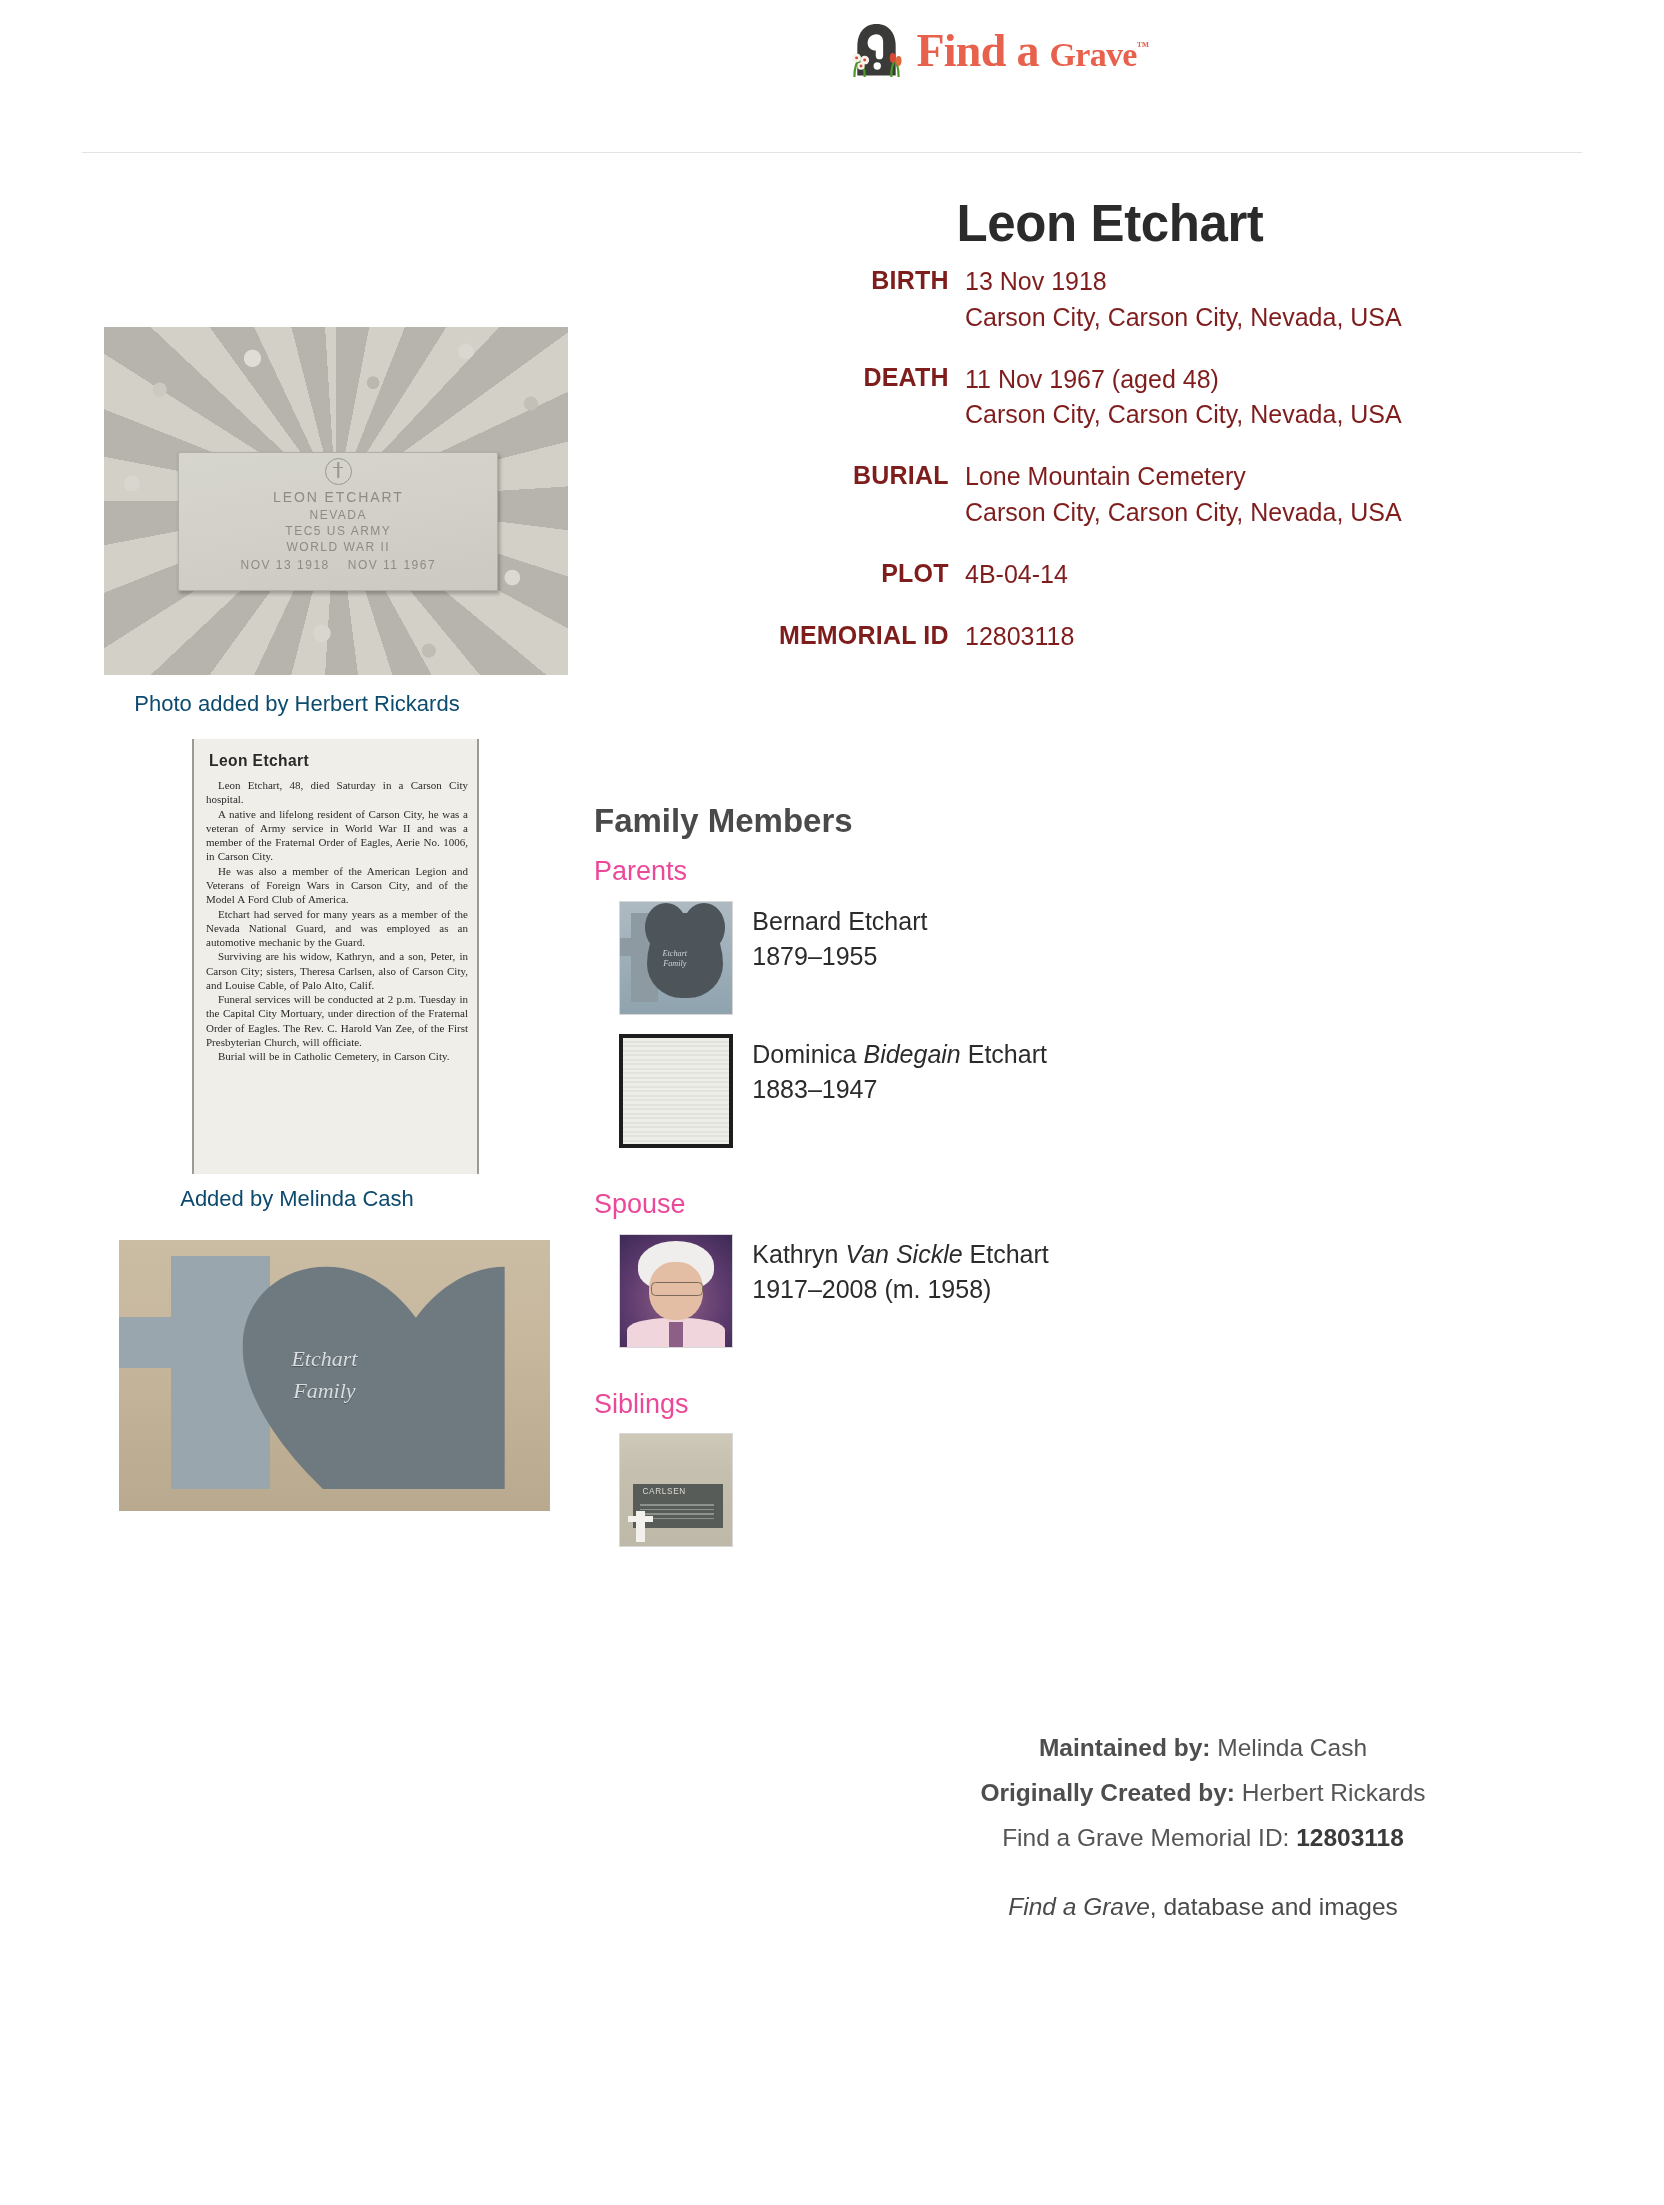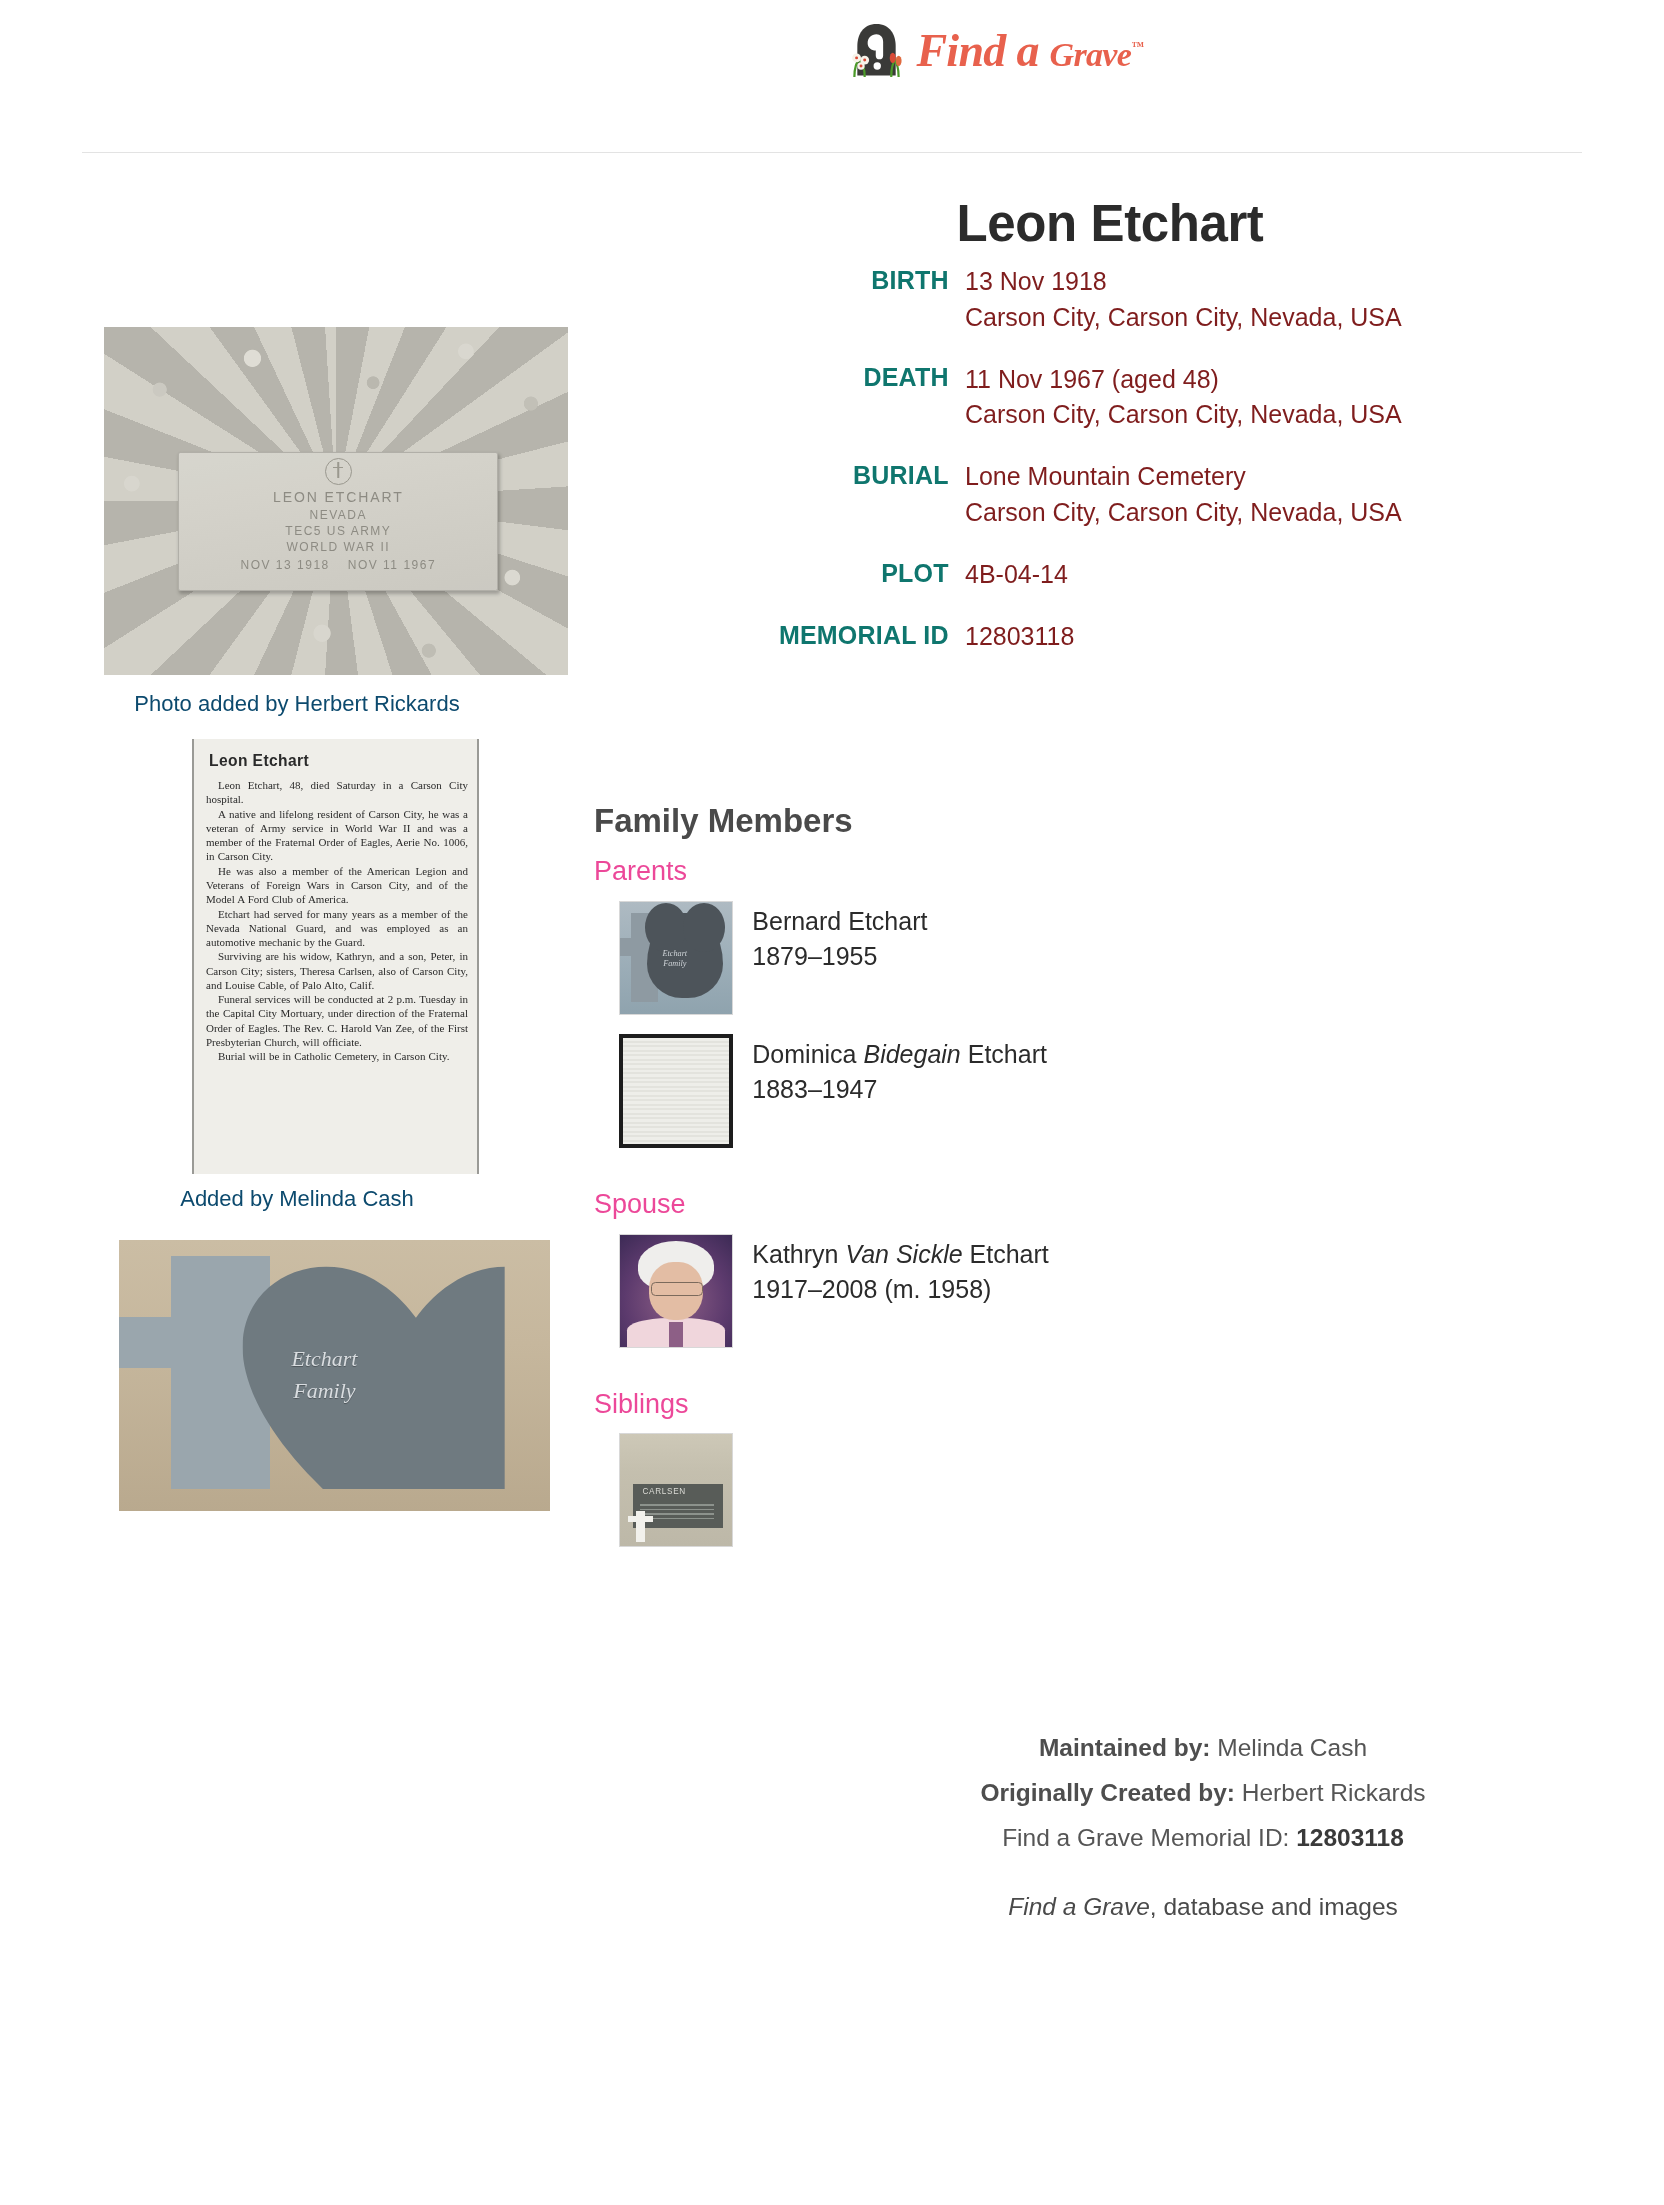--- a/index.html
+++ b/index.html
@@ -8,21 +8,21 @@
     width:1665px;height:2205px;
     background:#ffffff;
     font-family:"Liberation Sans", sans-serif;
     color:#2b2b2b;
     position:relative;
     overflow:hidden;
   }
 
   
   .header{
-    position:absolute;left:0;top:0;width:1665px;height:152px;font-style:italic;
+    position:absolute;left:0;top:0;width:1665px;height:152px;
   }
   .logo-wrap{
     position:absolute;left:847px;top:21px;
     display:flex;align-items:center;gap:10.4px;
   }
   .logo-mark{position:relative;width:59px;height:59px;}
   .logo-text{
     font-family:"Liberation Serif", serif;
     font-size:46px;font-weight:bold;
     color:#e8614d;
@@ -153,21 +153,21 @@
     position:absolute;left:594px;top:160px;width:1032px;
     text-align:center;
     font-size:51px;font-weight:bold;color:#2b2b2b;
     letter-spacing:-0.4px;
   }
 
   .facts{position:absolute;left:594px;top:264px;width:1032px;}
   .fact-row{display:flex;margin-bottom:7.4px;align-items:flex-start;}
   .fact-label{
     width:371px;text-align:right;
-    font-weight:bold;font-size:25px;color:#0f766e;
+    font-weight:bold;font-size:25px;color:#7f1d1d;
     padding-right:16.3px;box-sizing:border-box;
     letter-spacing:0.2px;
     padding-top:1.5px;
   }
   .fact-value{
     flex:1;font-size:25px;color:#7f1d1d;line-height:1.42;
   }
   .fact-sub{display:block;}
   .fact-gap{height:19.3px;}
 

